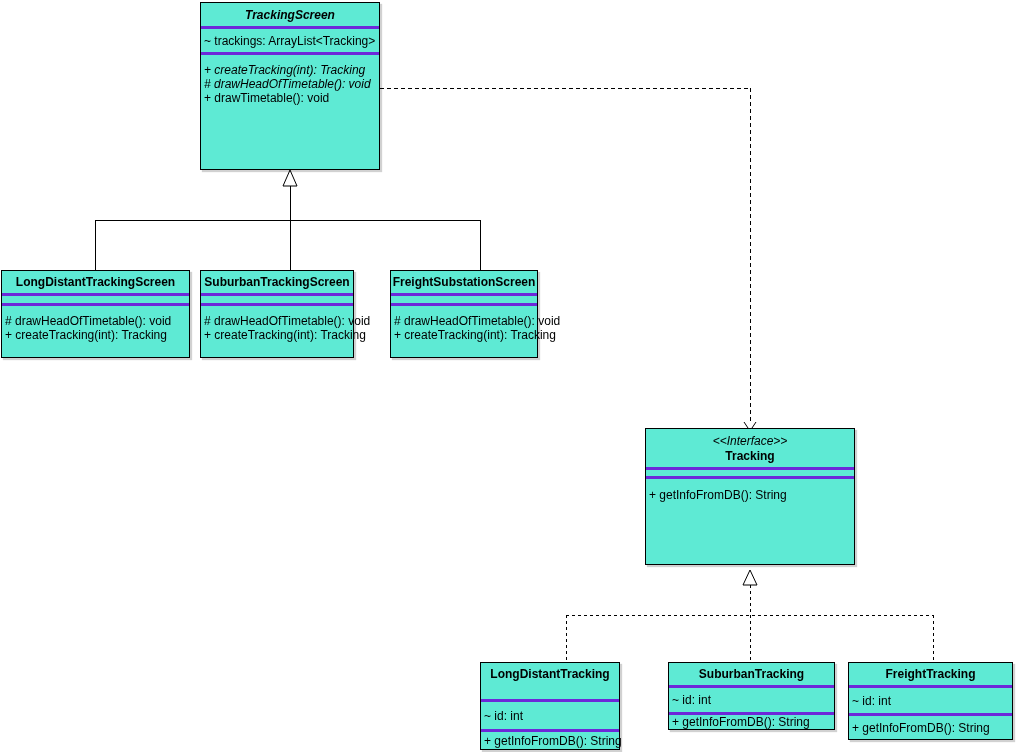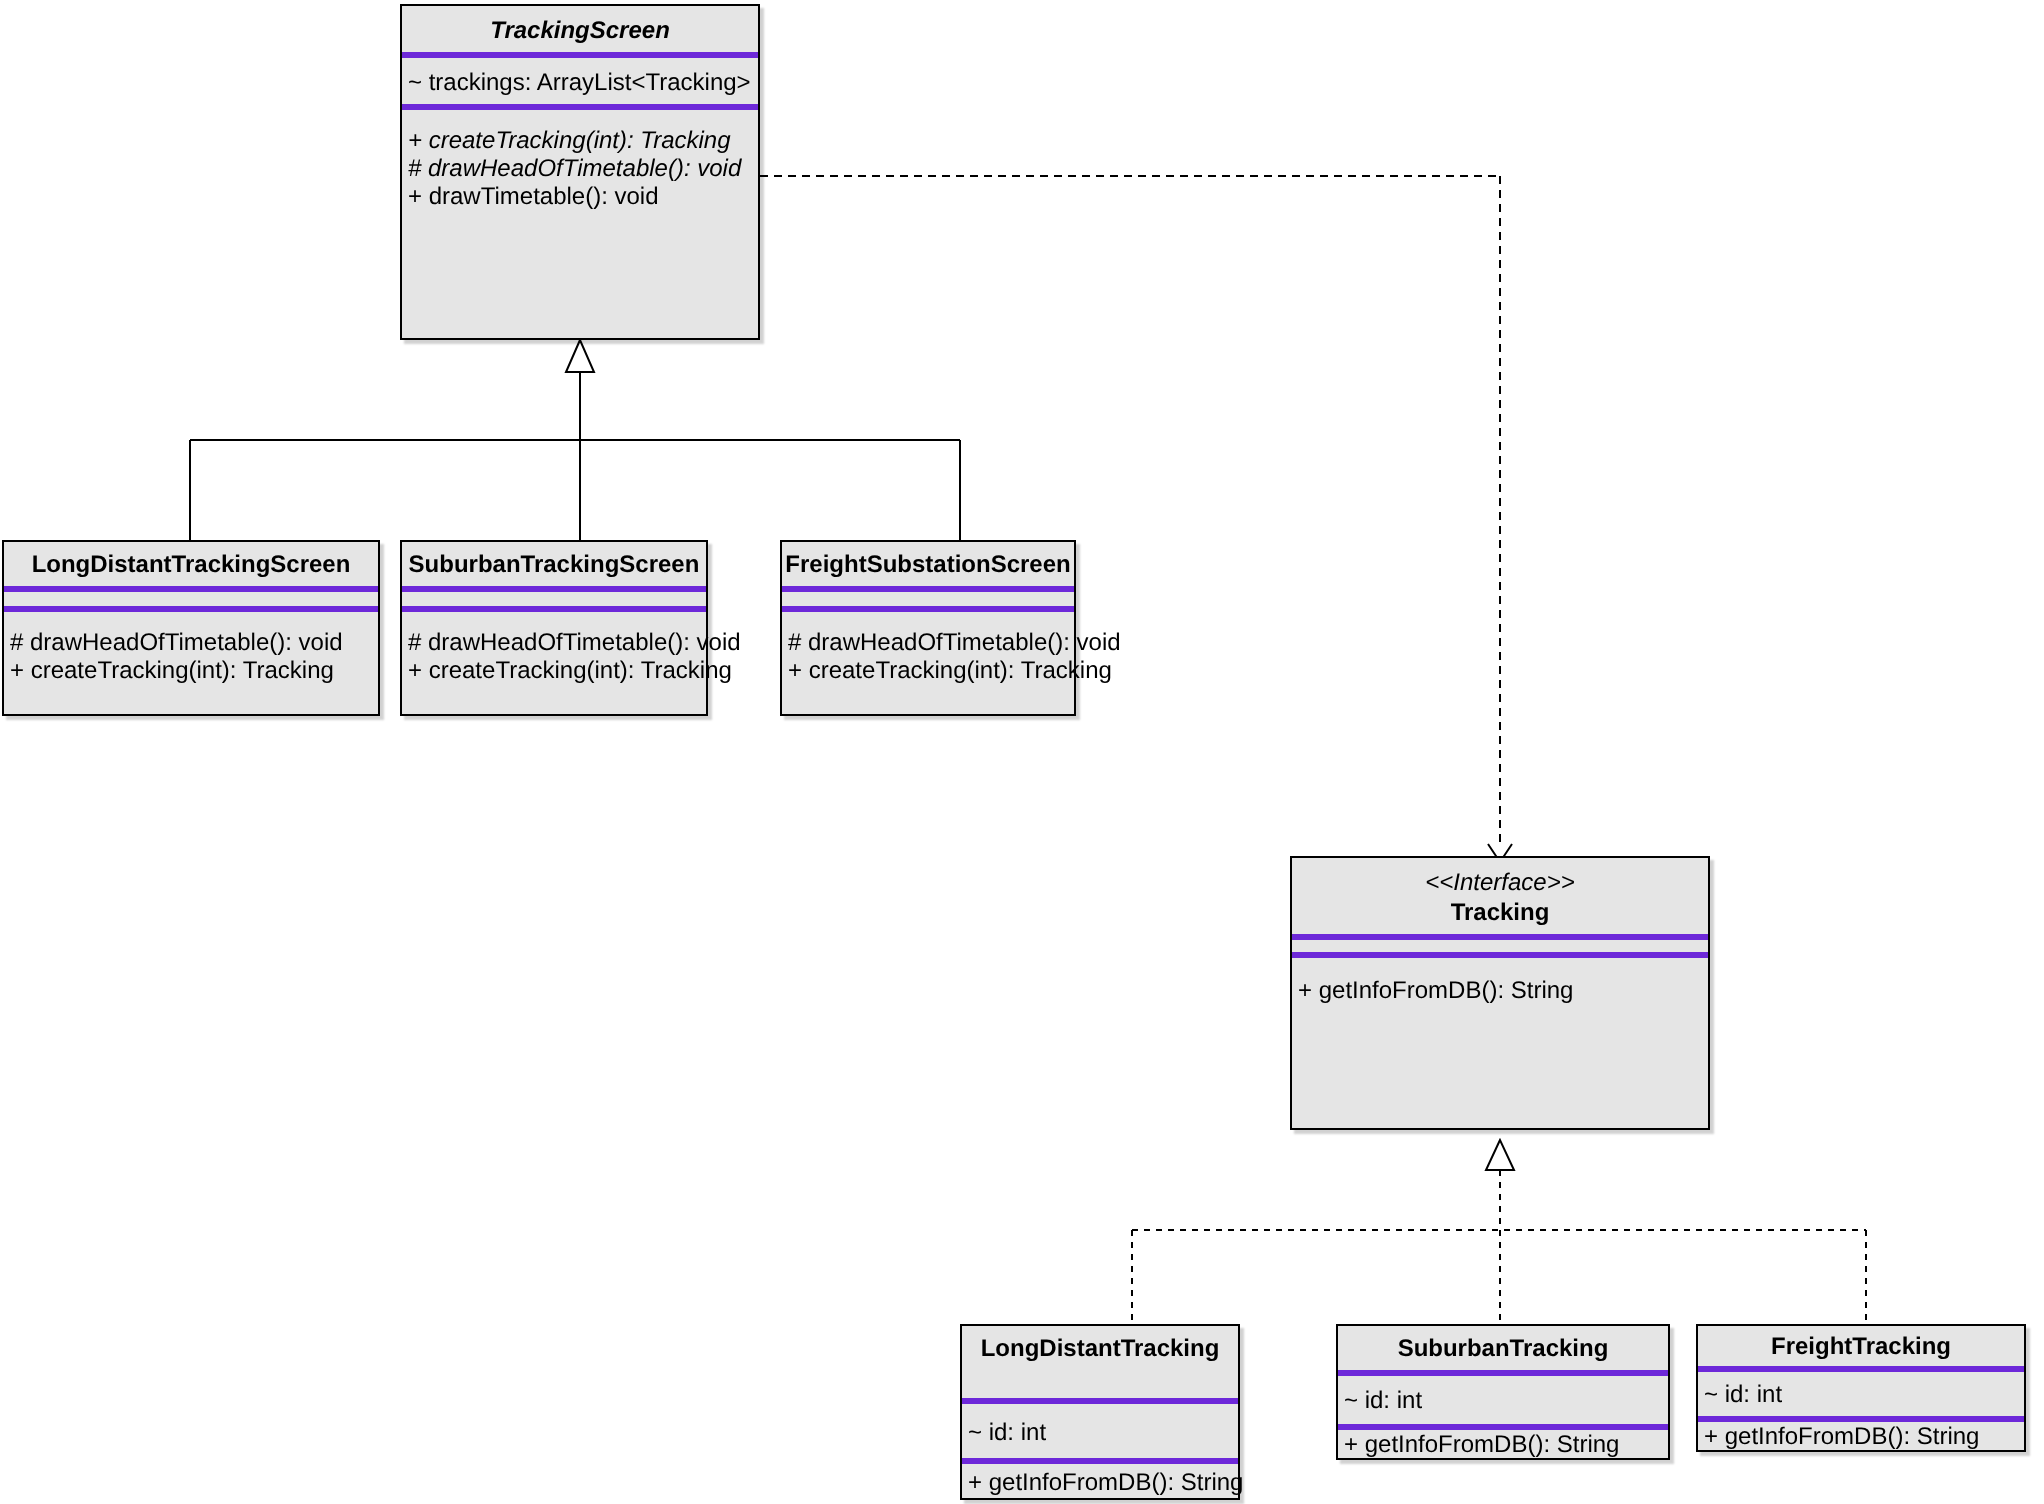--- a/index.html
+++ b/index.html
@@ -9,21 +9,21 @@
     height: 752px;
     background: #ffffff;
     overflow: hidden;
     font-family: "Liberation Sans", "DejaVu Sans", sans-serif;
     color: #000;
   }
   #edges { position: absolute; left: 0; top: 0; width: 1022px; height: 752px; }
 
   .uml-class {
     position: absolute;
-    background: #e5e5e5;
+    background: #5eead4;
     border: 1px solid #000;
     box-sizing: border-box;
     display: flex;
     flex-direction: column;
     box-shadow: 2px 2px 1px rgba(0,0,0,0.18);
     font-size: 12px;
     line-height: 14px;
   }
   .compartment { border-top: 3px solid #6d28d9; box-sizing: border-box; overflow: visible; }
   .compartment:first-child { border-top: none; }
@@ -147,21 +147,21 @@
       <span class="t-bold">SuburbanTracking</span>
     </div>
     <div class="compartment v-center" style="height:28px">
       <div class="member">~ id: int</div>
     </div>
     <div class="compartment v-center flex-fill">
       <div class="member">+ getInfoFromDB(): String</div>
     </div>
   </div>
 
-  <div class="uml-class" style="left:848px;top:662px;width:165px;height:64px">
+  <div class="uml-class" style="left:848px;top:662px;width:165px;height:78px">
     <div class="compartment c-title" style="height:22px">
       <span class="t-bold">FreightTracking</span>
     </div>
     <div class="compartment v-center" style="height:28px">
       <div class="member">~ id: int</div>
     </div>
     <div class="compartment v-center flex-fill">
       <div class="member">+ getInfoFromDB(): String</div>
     </div>
   </div>

